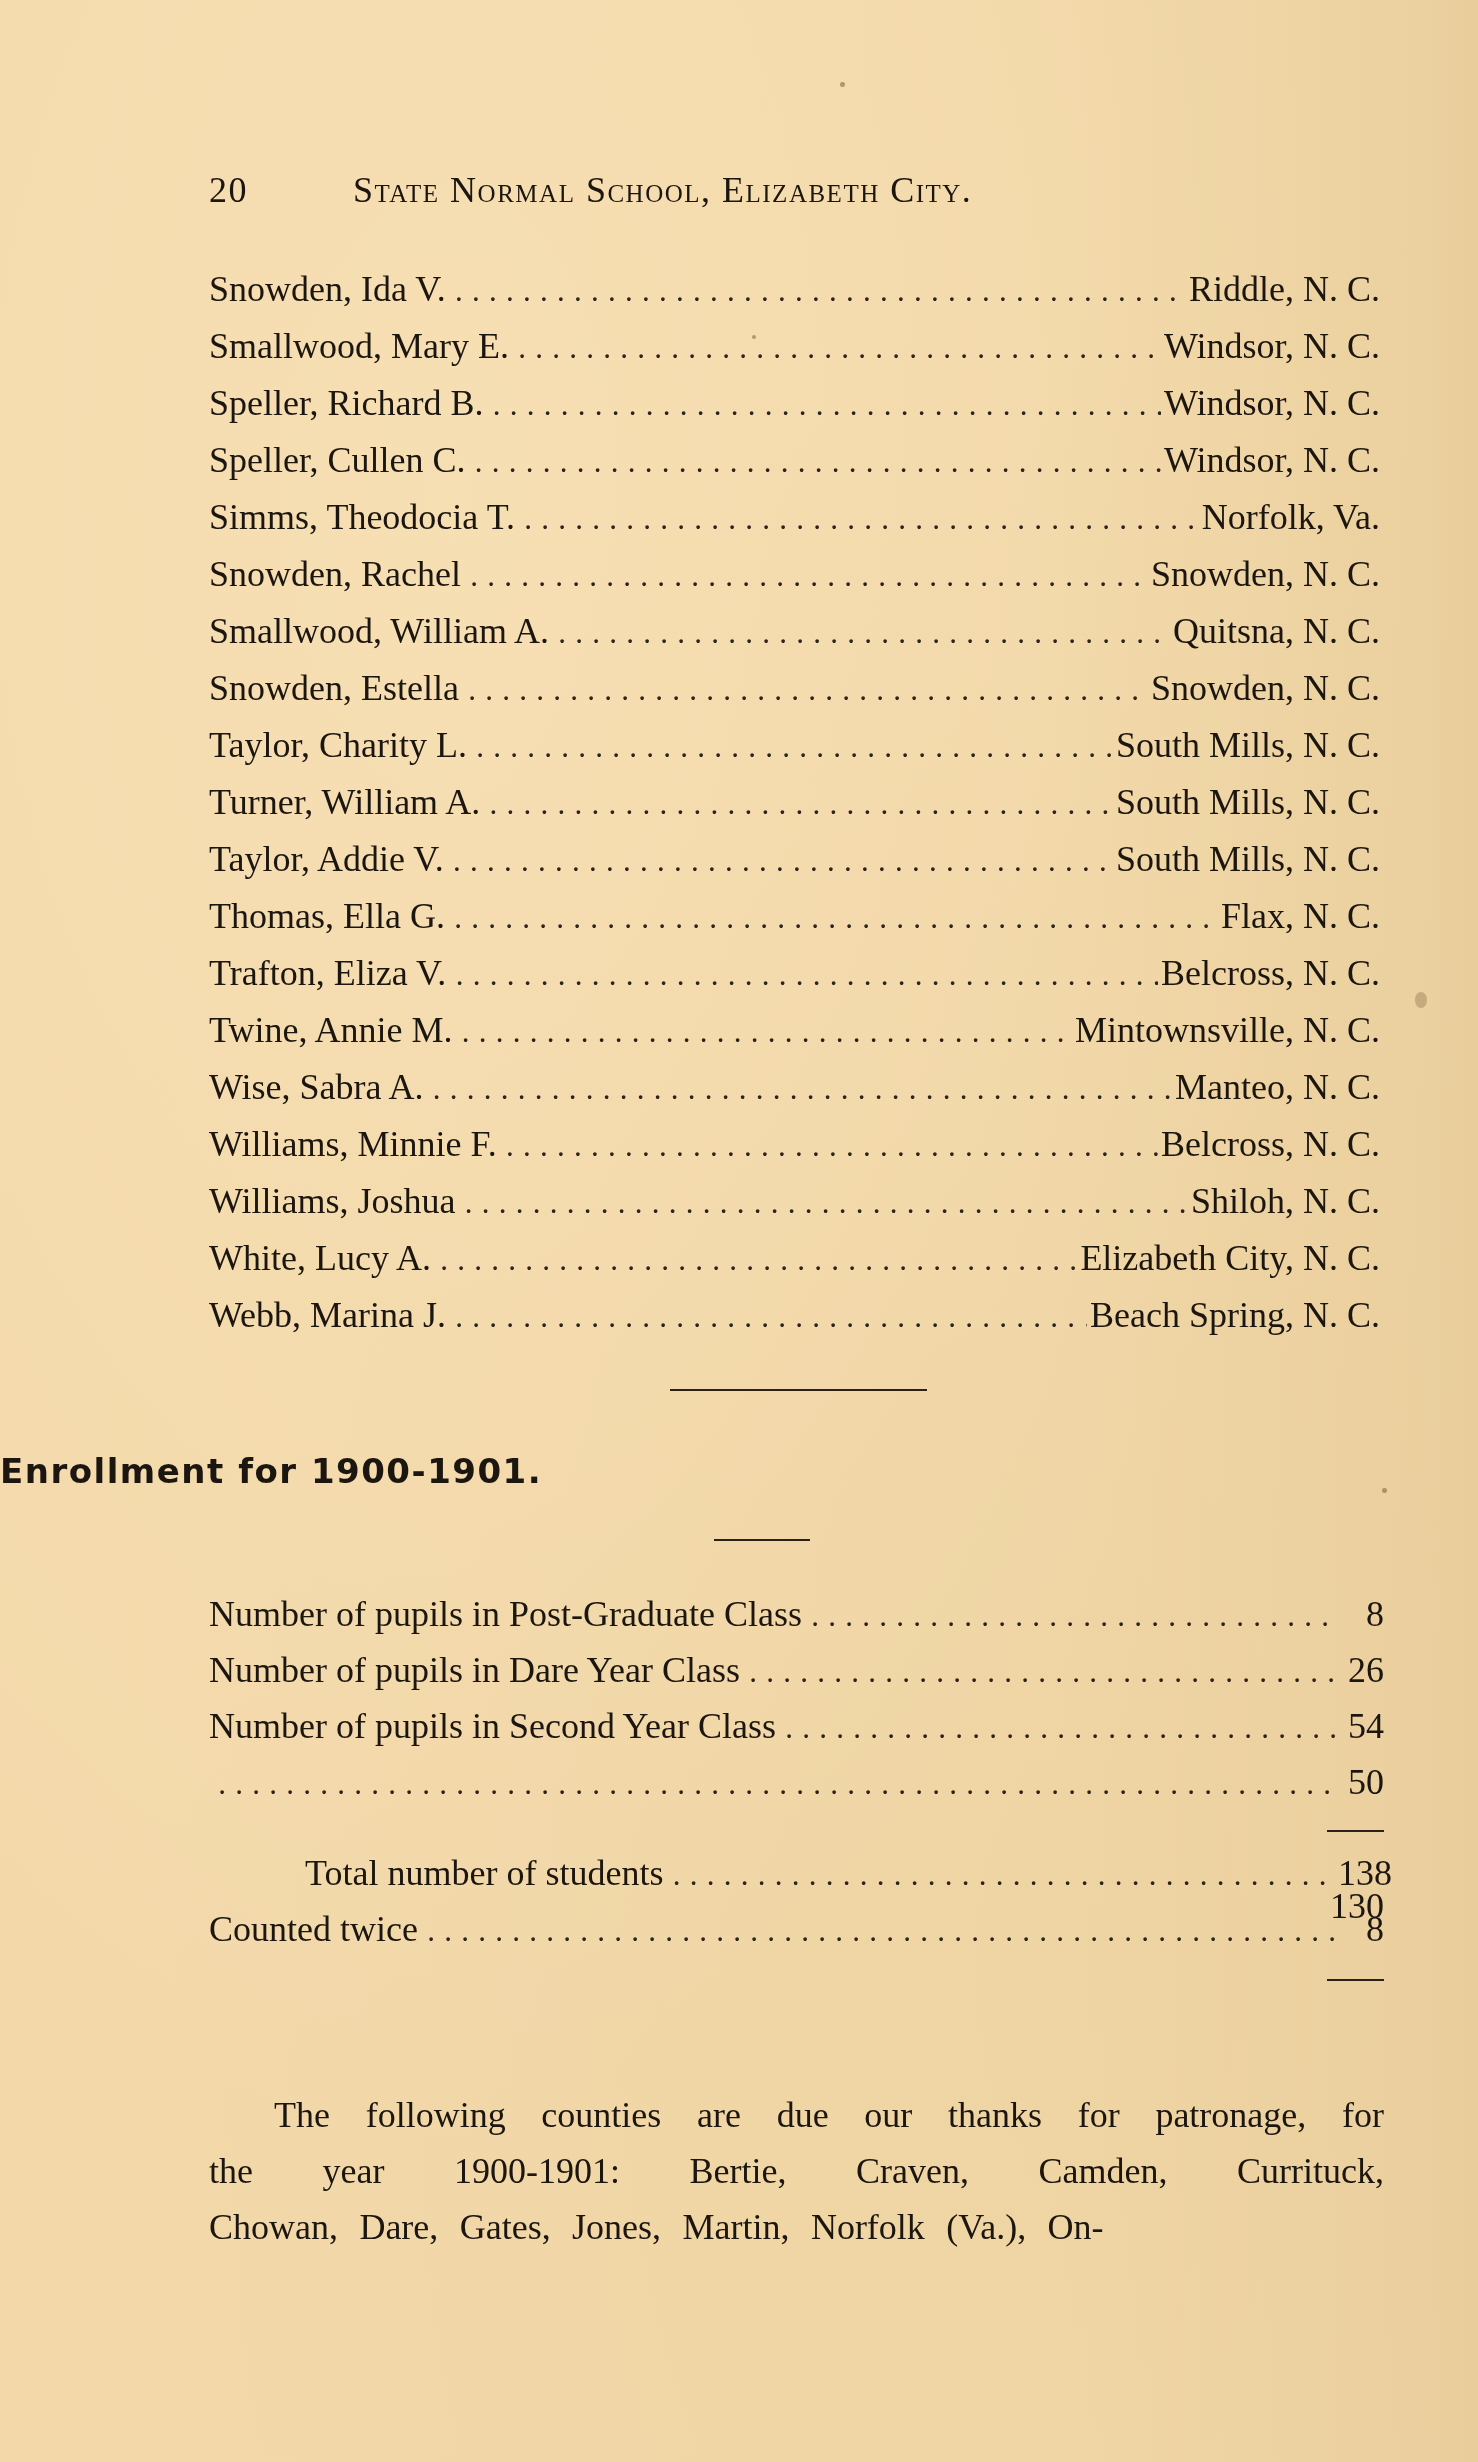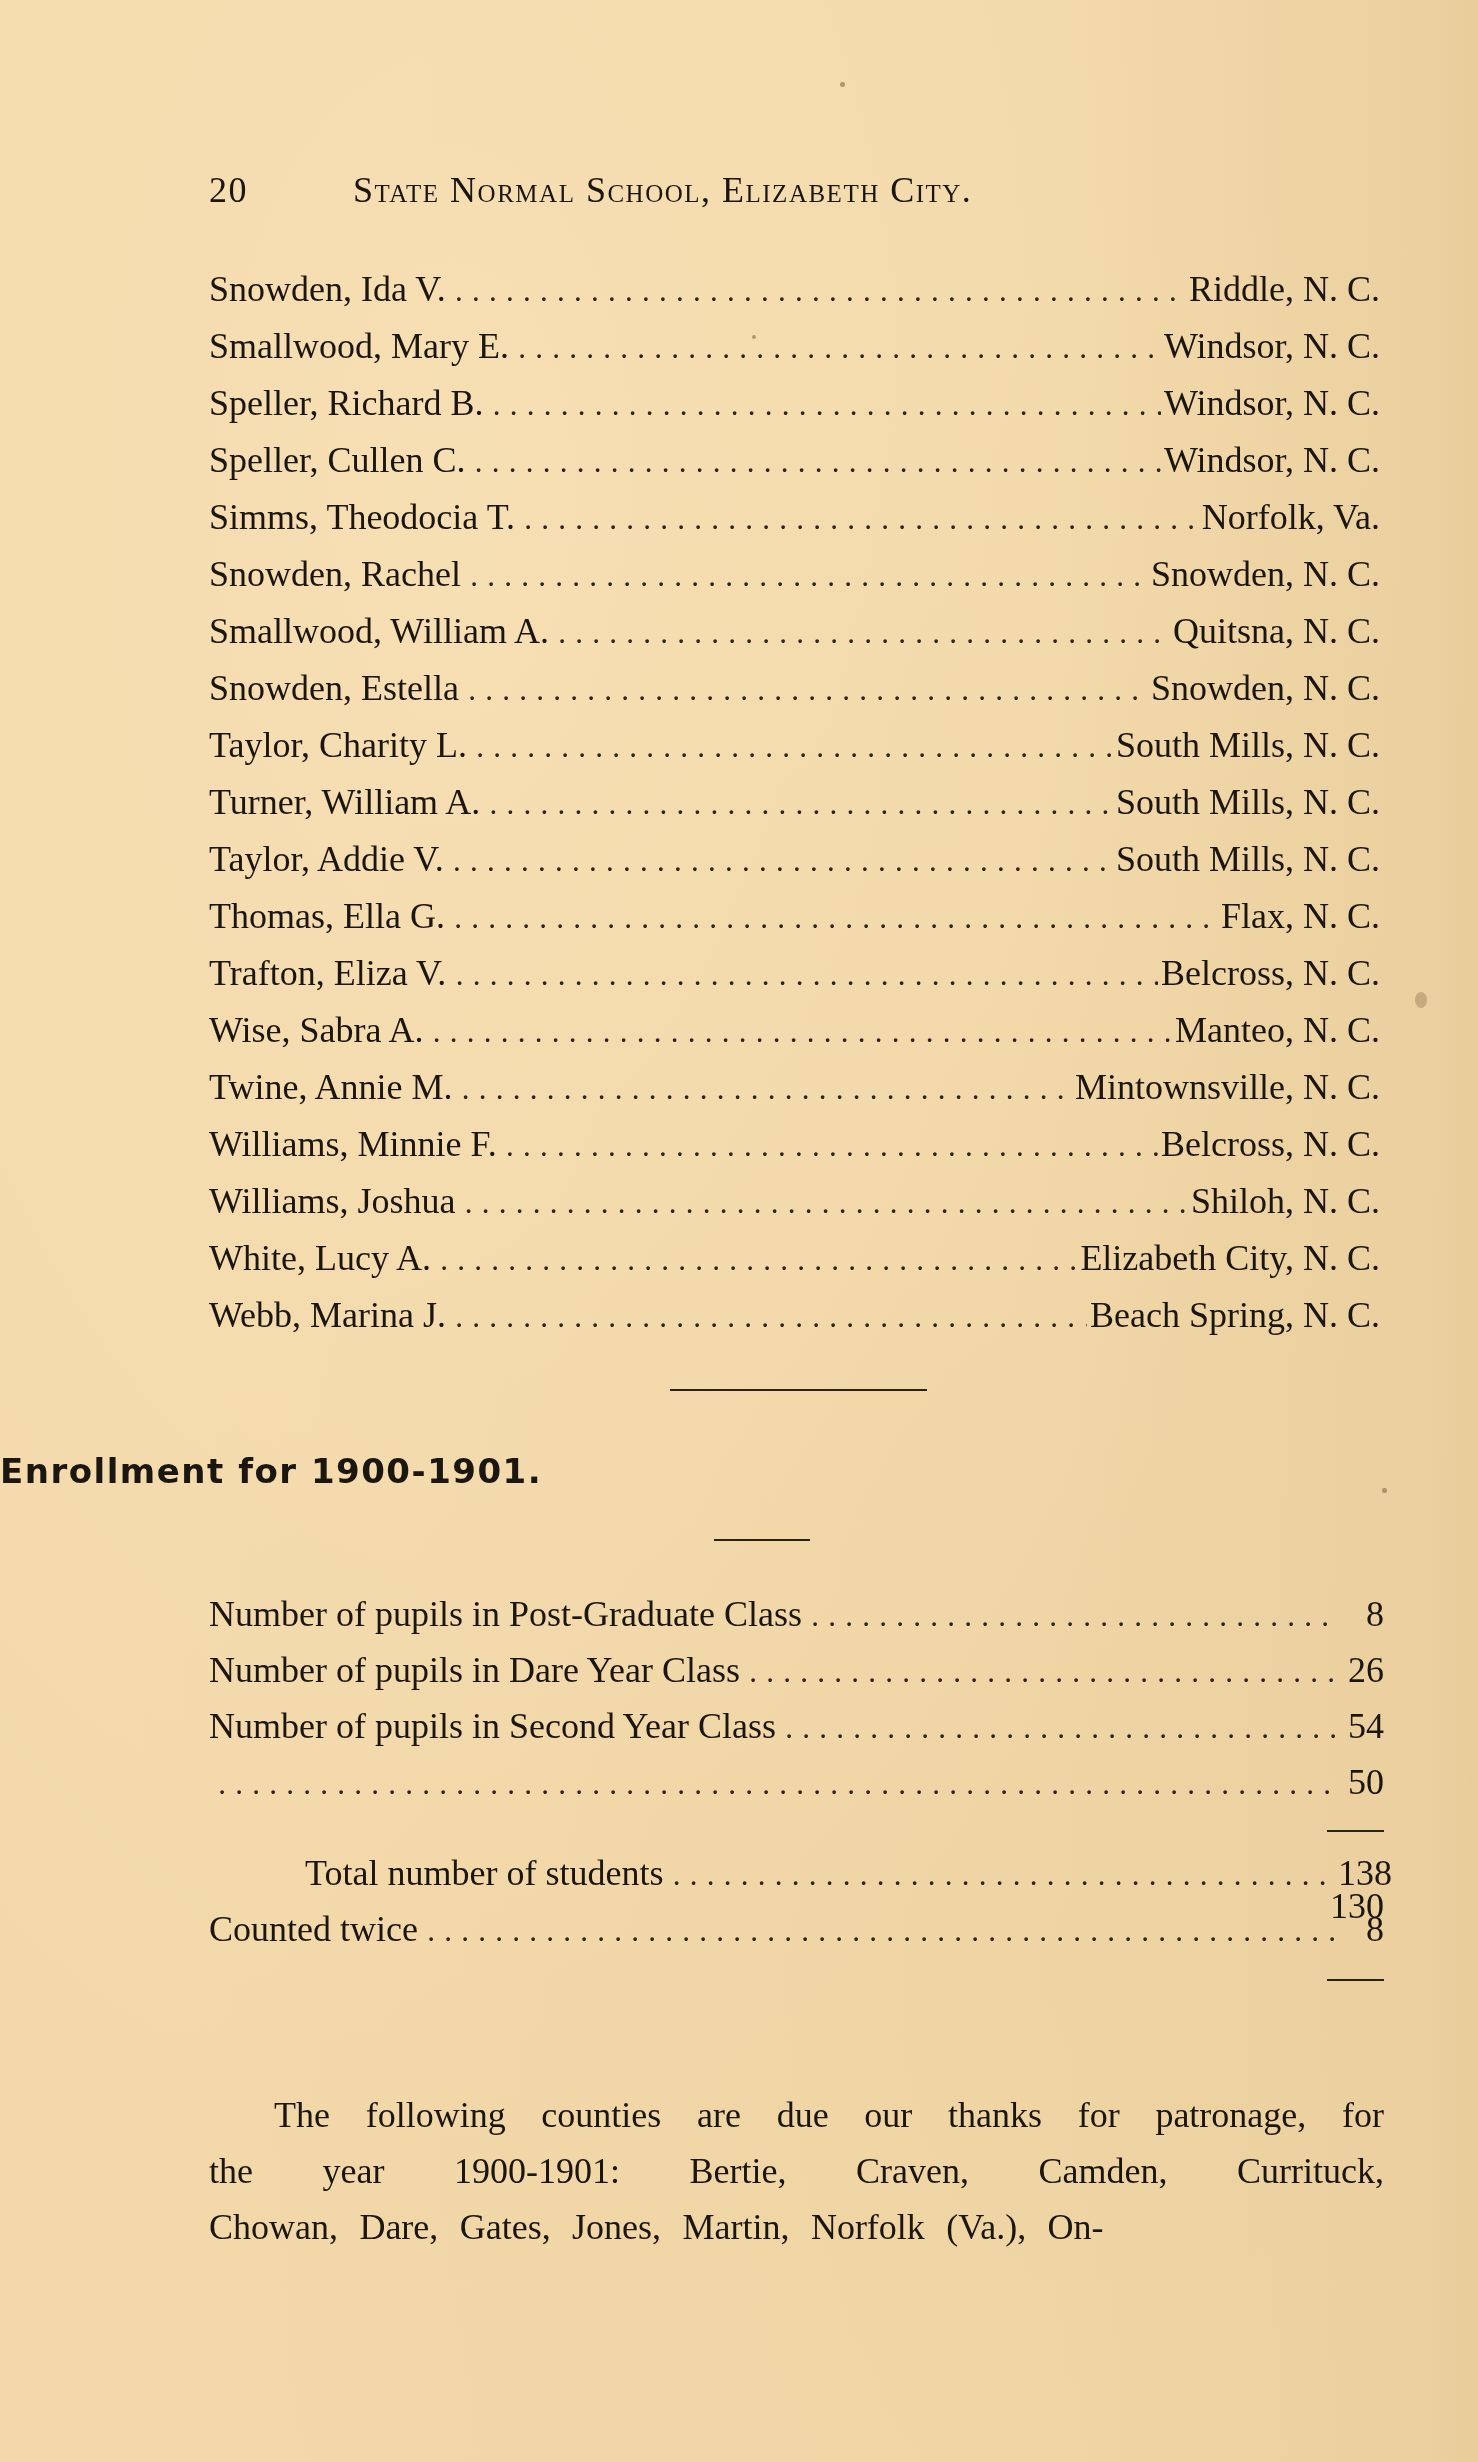--- a/index.html
+++ b/index.html
@@ -231,28 +231,28 @@
         <span class="name">Thomas, Ella G.</span>
         <span class="leader"></span>
         <span class="place">Flax, N. C.</span>
       </div>
     <div class="row">
         <span class="name">Trafton, Eliza V.</span>
         <span class="leader"></span>
         <span class="place">Belcross, N. C.</span>
       </div>
     <div class="row">
+        <span class="name">Twine, Annie M.</span>
+        <span class="leader"></span>
+        <span class="place">Mintownsville, N. C.</span>
+      </div>
+    <div class="row">
         <span class="name">Wise, Sabra A.</span>
         <span class="leader"></span>
         <span class="place">Manteo, N. C.</span>
-      </div>
-    <div class="row">
-        <span class="name">Twine, Annie M.</span>
-        <span class="leader"></span>
-        <span class="place">Mintownsville, N. C.</span>
       </div>
     <div class="row">
         <span class="name">Williams, Minnie F.</span>
         <span class="leader"></span>
         <span class="place">Belcross, N. C.</span>
       </div>
     <div class="row">
         <span class="name">Williams, Joshua</span>
         <span class="leader"></span>
         <span class="place">Shiloh, N. C.</span>

